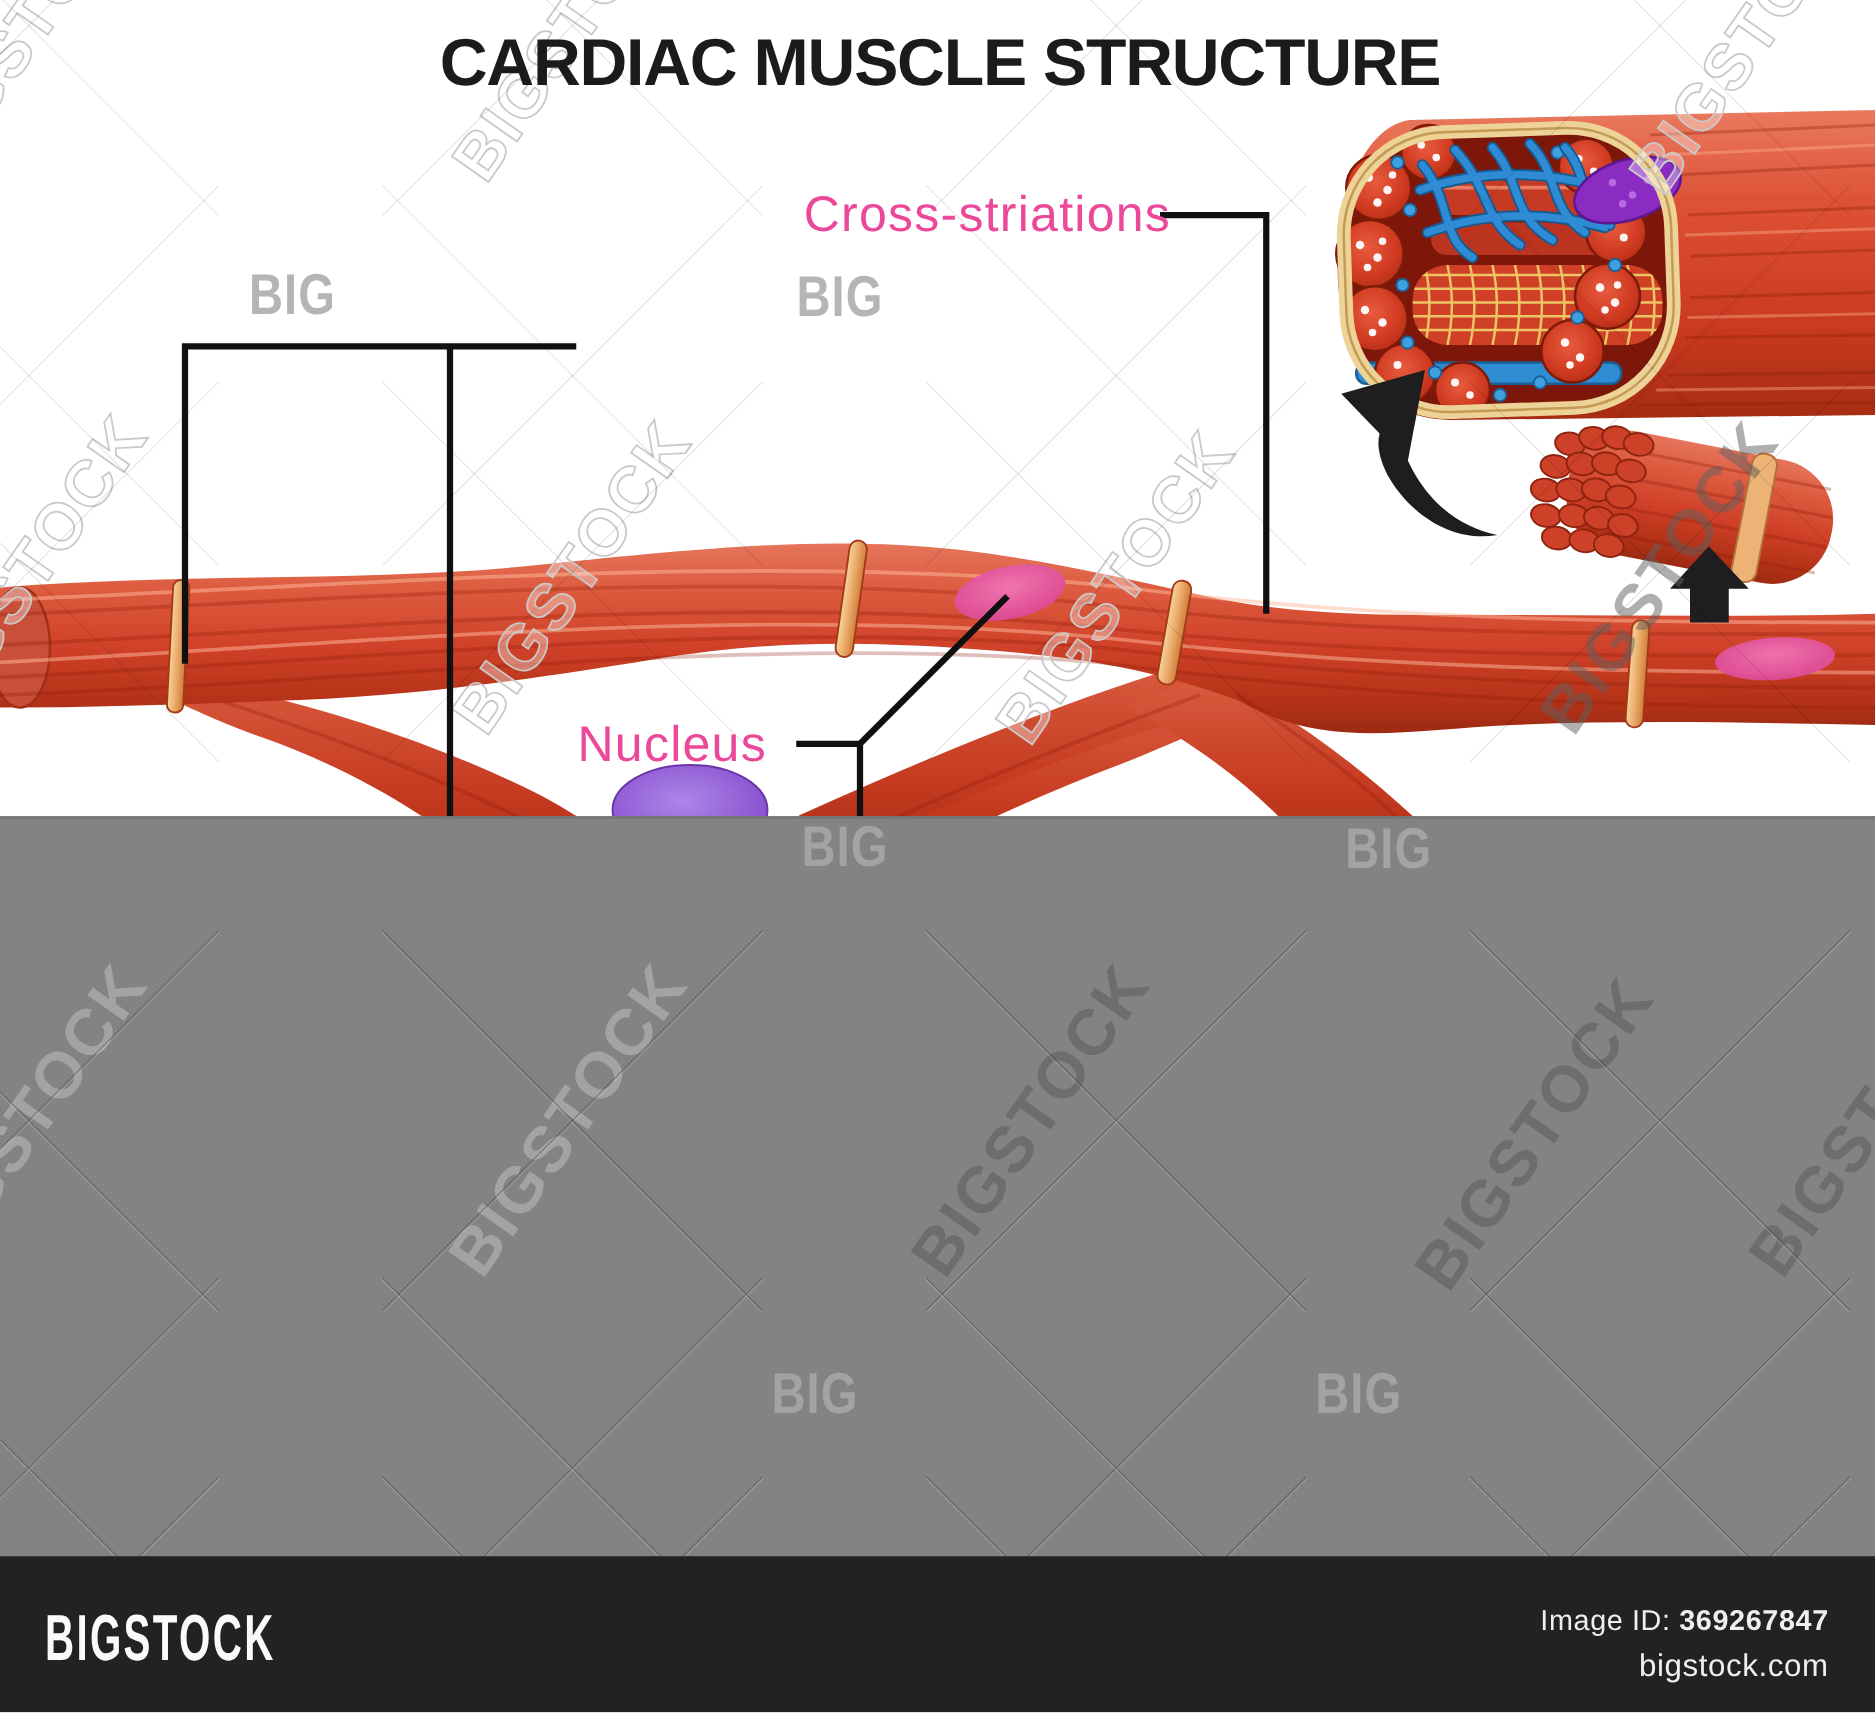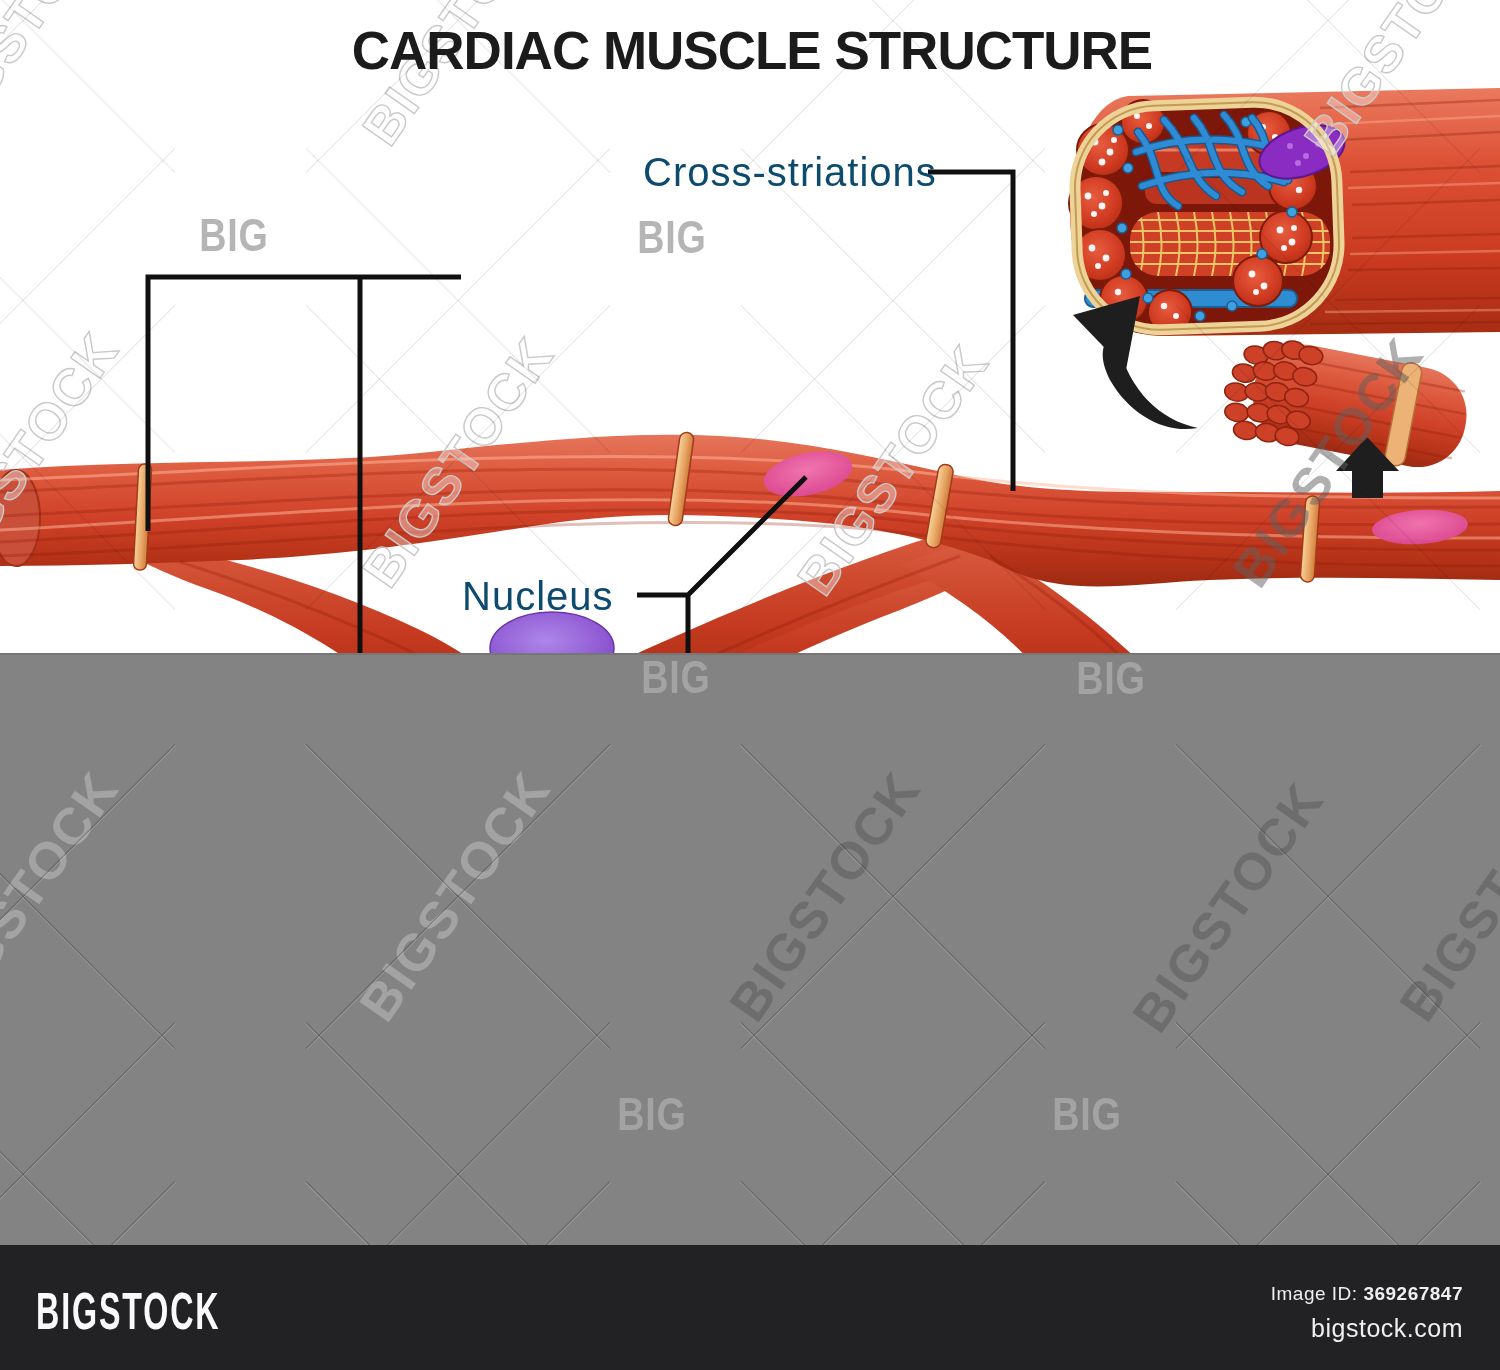--- a/index.html
+++ b/index.html
@@ -4,21 +4,21 @@
 <style>
   html,body{margin:0;padding:0;background:#ffffff;}
   #stage{position:relative;width:1500px;height:1370px;overflow:hidden;background:#ffffff;
          font-family:"Liberation Sans", sans-serif;}
   svg{display:block;}
   .abs{position:absolute;}
 
   
   .page-title{position:absolute;top:20px;left:50%;transform:translateX(-50%);margin-left:2px;
     font-size:53px;font-weight:bold;letter-spacing:-1px;color:#1b1b1b;white-space:nowrap;z-index:6;}
-  .diagram-label{position:absolute;font-size:40px;font-weight:400;color:#0c4a6e;
+  .diagram-label{position:absolute;font-size:40px;font-weight:400;color:#ec4899;
     letter-spacing:1px;white-space:nowrap;z-index:6;}
 
   
   .wm-layer{position:absolute;overflow:hidden;pointer-events:none;}
   #wm-white{left:0;top:0;width:1500px;height:653px;z-index:4;}
   .wm-text{position:absolute;font-weight:bold;white-space:nowrap;transform-origin:center center;}
   .wm-diag{font-size:52px;letter-spacing:2px;}
   .wm-bigtxt{font-size:46px;letter-spacing:1px;}
   .wm-outline{color:rgba(255,255,255,0.35);-webkit-text-stroke:1.4px #c9c9c9;}
   .wm-solid-light{color:#b5b5b5;}
@@ -29,21 +29,21 @@
 
   
   #gray-band{position:absolute;left:0;top:653px;width:1500px;height:592px;background:#838383;
     border-top:2px solid #767676;z-index:8;overflow:hidden;}
 
   
   #footer-bar{position:absolute;left:0;top:1245px;width:1500px;height:125px;background:#222225;z-index:10;}
   .footer-logo{position:absolute;left:36px;top:36px;font-size:52px;font-weight:bold;color:#fafafa;
     letter-spacing:3px;transform:scaleX(0.62);transform-origin:left center;white-space:nowrap;}
   .footer-right{position:absolute;right:37px;top:38px;text-align:right;color:#efefef;}
-  .footer-id-line{font-size:19px;letter-spacing:0.5px;}
+  .footer-id-line{font-size:23px;letter-spacing:0.5px;}
   .footer-id-line b{font-weight:bold;}
   .footer-site{font-size:25px;margin-top:9px;letter-spacing:0.5px;}
 </style>
 </head>
 <body>
 
 <div id="stage">
 
   <svg class="abs" style="left:0;top:0;z-index:2;" width="1500" height="700" viewBox="0 0 1500 700">
     <defs>

